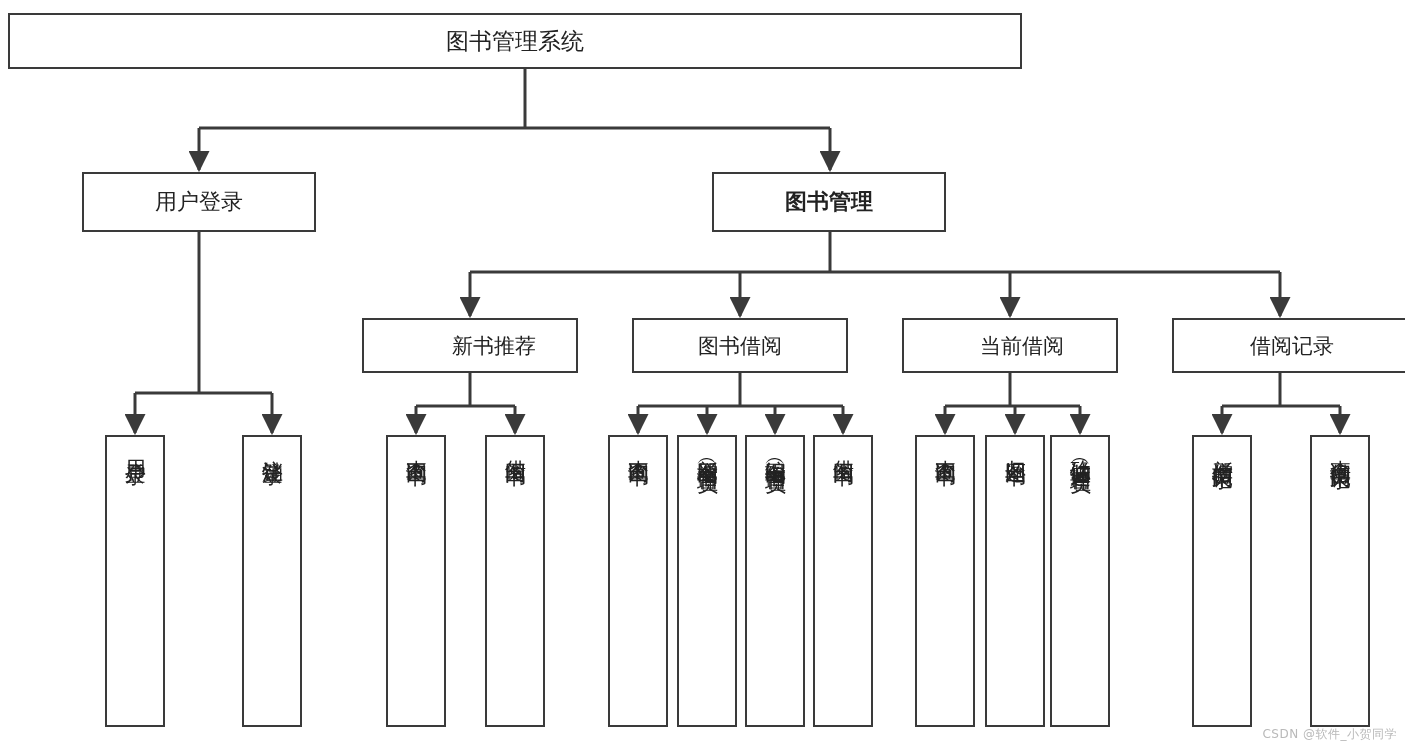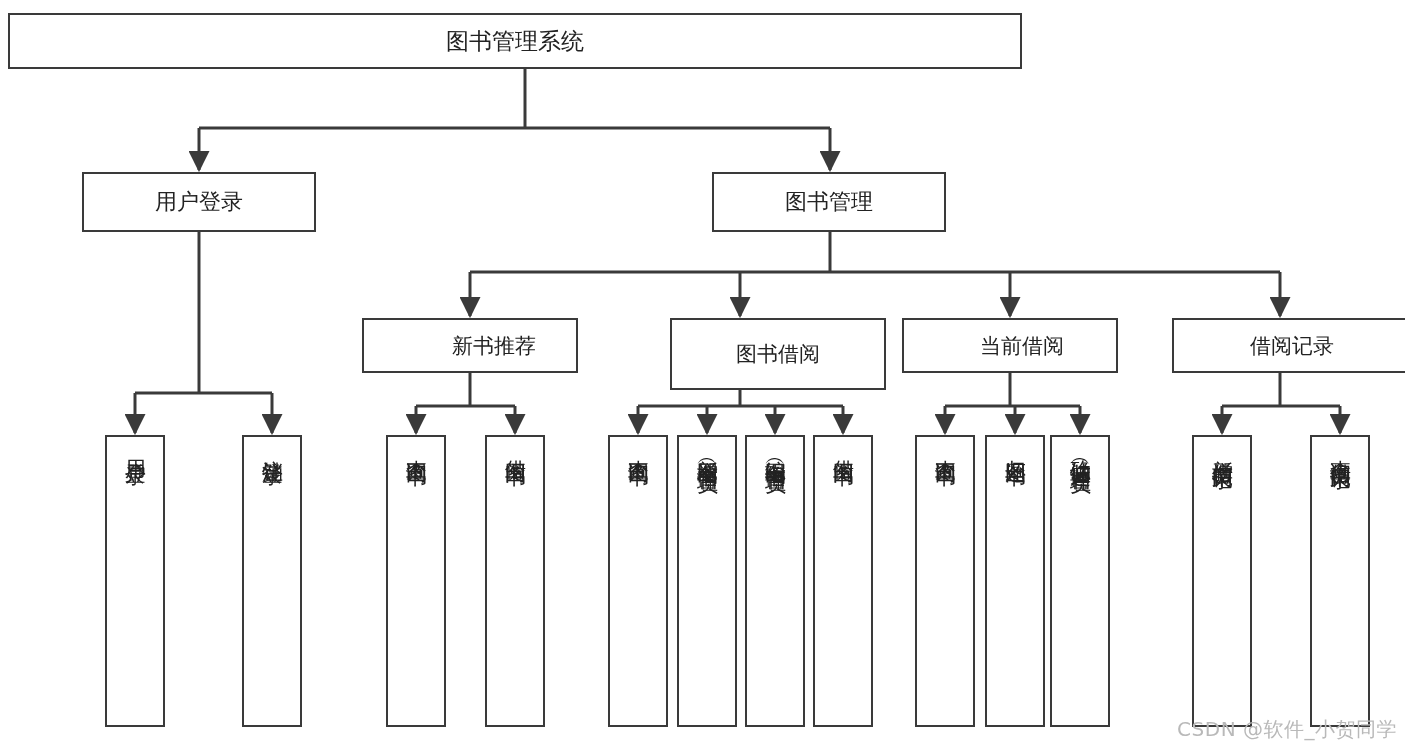--- a/index.html
+++ b/index.html
@@ -47,21 +47,21 @@
     text-orientation:upright;
     letter-spacing:2px;
     white-space:nowrap;
     display:block;
   }
   .hlabel{ display:block; white-space:nowrap; }
   #watermark{
     position:absolute;
     right:8px;
     bottom:4px;
-    font-size:20px;
+    font-size:12px;
     color:#b9b9b9;
     letter-spacing:0.5px;
     z-index:5;
     white-space:nowrap;
   }
 </style>
 </head>
 <body>
 
 <div id="canvas">
@@ -116,28 +116,28 @@
     </g>
   </svg>
 
   <div class="node root" id="node-root" style="left: 8px; top: 13px; width: 1014px; height: 56px;">
     <span class="hlabel">图书管理系统</span>
   </div>
 
   <div class="node lvl2" id="node-l2-0" style="left: 82px; top: 172px; width: 234px; height: 60px;">
     <span class="hlabel">用户登录</span>
   </div>
-  <div class="node lvl2" id="node-l2-1" style="left: 712px; top: 172px; width: 234px; height: 60px;">
+  <div class="node lvl2" id="node-l2-1" style="left: 712px; top: 172px; width: 234px; height: 60px; font-weight: bold;">
     <span class="hlabel">图书管理</span>
   </div>
 
   <div class="node lvl3" id="node-l3-0" style="left: 362px; top: 318px; width: 216px; height: 55px; padding-left: 48px;">
     <span class="hlabel">新书推荐</span>
   </div>
-  <div class="node lvl3" id="node-l3-1" style="left: 632px; top: 318px; width: 216px; height: 72px; margin-left: 38px;">
+  <div class="node lvl3" id="node-l3-1" style="left: 632px; top: 318px; width: 216px; height: 55px;">
     <span class="hlabel">图书借阅</span>
   </div>
   <div class="node lvl3" id="node-l3-2" style="left: 902px; top: 318px; width: 216px; height: 55px; padding-left: 24px;">
     <span class="hlabel">当前借阅</span>
   </div>
   <div class="node lvl3" id="node-l3-3" style="left: 1172px; top: 318px; width: 240px; height: 55px;">
     <span class="hlabel">借阅记录</span>
   </div>
 
   <div class="node leaf" id="node-leaf-0" style="left: 105px; top: 435px; width: 60px; height: 292px;">

